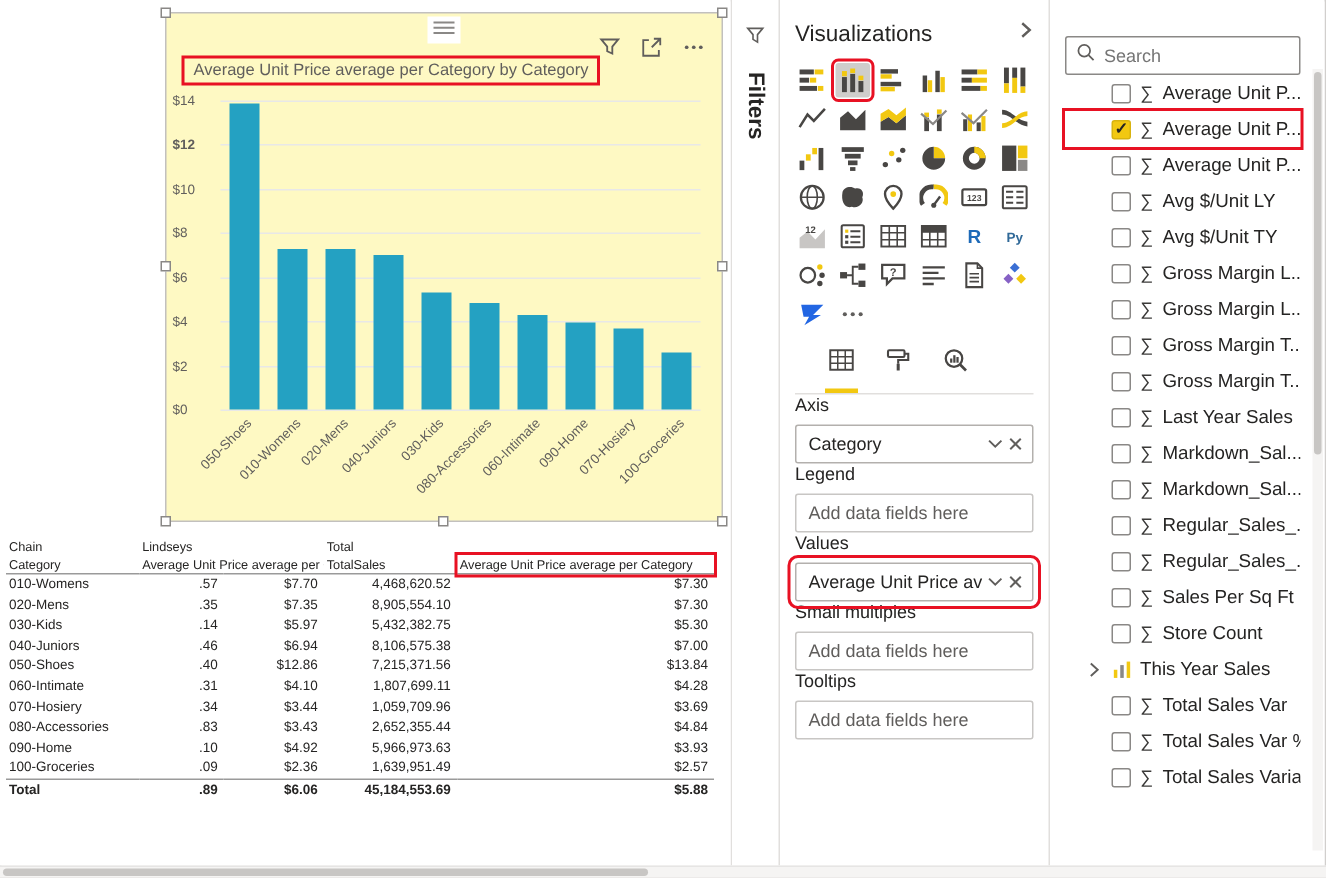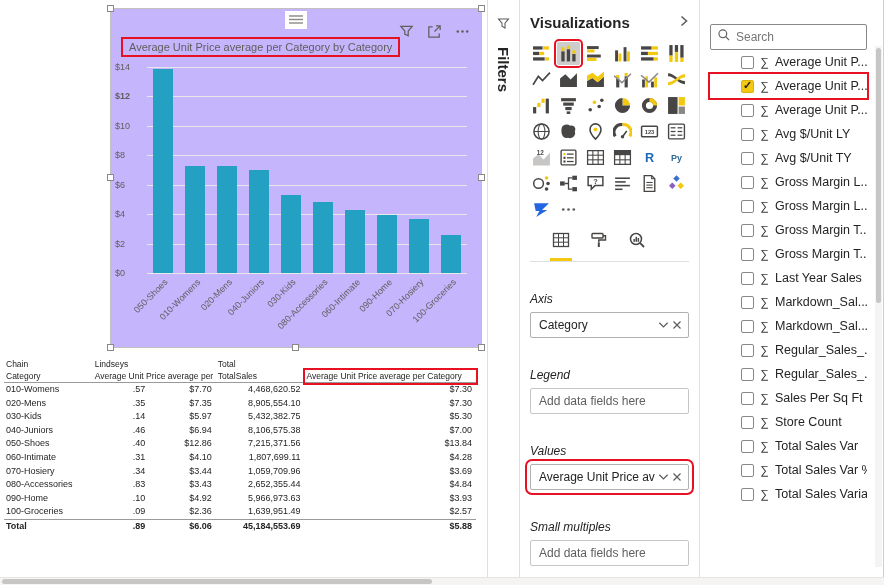--- a/index.html
+++ b/index.html
@@ -6,21 +6,21 @@
   html,body { width:884px; height:585px; overflow:hidden; }
   body { font-family:"Liberation Sans", sans-serif; background:#fff; color:#252423; position:relative;
          box-shadow: inset 0 0 0 1px #d1cfcd; }
   :root { --annotation:#e81123; --accent:#f2c811; --bar:#24a1c2; }
 
   .app { display:flex; width:884px; height:577px; }
 
   
   .canvas { position:relative; width:487px; height:100%; background:#fff; overflow:hidden; }
 
-  .visual { position:absolute; left:110px; top:8px; width:372px; height:340px; background:#c4b5fd;
+  .visual { position:absolute; left:110px; top:8px; width:372px; height:340px; background:#fef9c3;
             border:1px solid #c2c0be; }
   .handle { position:absolute; width:7px; height:7px; background:#fff; border:1px solid #8a8886; }
   .grip { position:absolute; top:2px; left:50%; transform:translateX(-50%); background:#fff; padding:0 3px; }
   .visual-toolbar { position:absolute; top:14px; right:10px; display:flex; gap:11px; align-items:center; }
   .chart-title { position:absolute; left:12px; top:30px; font-size:11px; color:#605e5c; padding:2px 6px;
                  white-space:nowrap; }
   .annotated { outline:2px solid var(--annotation); }
   .pill.annotated { outline-offset:3px; }
   .gallery-icon.annotated { outline-offset:1px; }
 
@@ -45,28 +45,28 @@
   table.pbi tbody td { line-height:11.6px; }
 
   
   .filters-rail { width:33px; border-left:1px solid #e1dfdd; border-right:1px solid #e1dfdd; background:#fff;
                   display:flex; flex-direction:column; align-items:center; padding-top:16px; gap:12px; }
   .filters-label { writing-mode:vertical-rl; font-size:15px; font-weight:bold; color:#252423; }
 
   
   .viz-pane { width:180px; border-right:1px solid #e1dfdd; padding:10px 10px 0 10px; overflow:hidden; background:#fff; }
   .pane-header { display:flex; justify-content:space-between; align-items:center; height:24px; }
-  .pane-title { font-size:15px; font-weight:bold; }
+  .pane-title { font-size:15px; font-weight:normal; }
   .gallery { display:grid; grid-template-columns:repeat(6,1fr); gap:3px 3px; margin:8px 0 4px; }
   .gallery-icon { width:23px; height:23px; display:flex; align-items:center; justify-content:center; border-radius:2px; cursor:pointer; }
   .gallery-icon.selected { background:#cfcdcb; }
   .viz-tabs { display:flex; gap:16px; padding:4px 0 0 20px; border-bottom:1px solid #e1dfdd; }
   .viz-tab { padding:2px 2px 5px; border-bottom:3px solid transparent; }
   .viz-tab.active { border-bottom-color:var(--accent); }
-  .well-label { font-size:12px; margin:30px 0 6px; color:#252423;font-style:italic; }
+  .well-label { font-size:12px; margin:0 0 6px; color:#252423; }
   .pill { height:26px; border:1px solid #b3b0ad; border-radius:2px; background:#fff; display:flex;
           align-items:center; font-size:12px; padding:0 6px 0 8px; }
   .pill-text { flex:1; white-space:nowrap; overflow:hidden; }
   .pill .caret, .pill .remove { flex:none; display:flex; align-items:center; margin-left:3px; }
   .empty-well { height:26px; border:1px solid #c8c6c4; border-radius:2px; display:flex; align-items:center;
                 padding:0 8px; font-size:12px; color:#605e5c; }
 
   
   .fields-pane { width:183px; position:relative; padding:10px 16px 0 10px; overflow:hidden; background:#fff; }
   .search-box { margin-top:14px; height:26px; border:1px solid #8a8886; border-radius:2px; display:flex;
@@ -775,20 +775,35 @@
           <span class="sigma">∑</span>
           <span class="field-label">Sales Per Sq Ft</span>
         </div>
         <div class="field-row">
           <span class="slot"></span>
           <span class="checkbox"></span>
           <span class="sigma">∑</span>
           <span class="field-label">Store Count</span>
         </div>
         <div class="field-row">
+          <span class="slot">
+            <svg width="9" height="11" viewBox="0 0 9 12">
+              <polyline points="2,1.5 7,6 2,10.5" fill="none" stroke="#605e5c" stroke-width="1.4"></polyline>
+            </svg>
+          </span>
+          <span class="slot">
+            <svg width="15" height="15" viewBox="0 0 18 18">
+              <rect x="2" y="9" width="3" height="7" fill="#f2c811"></rect>
+              <rect x="7.5" y="5" width="3" height="11" fill="#8a8886"></rect>
+              <rect x="13" y="2" width="3" height="14" fill="#f2c811"></rect>
+            </svg>
+          </span>
+          <span class="field-label">This Year Sales</span>
+        </div>
+        <div class="field-row">
           <span class="slot"></span>
           <span class="checkbox"></span>
           <span class="sigma">∑</span>
           <span class="field-label">Total Sales Var</span>
         </div>
         <div class="field-row">
           <span class="slot"></span>
           <span class="checkbox"></span>
           <span class="sigma">∑</span>
           <span class="field-label">Total Sales Var %</span>

